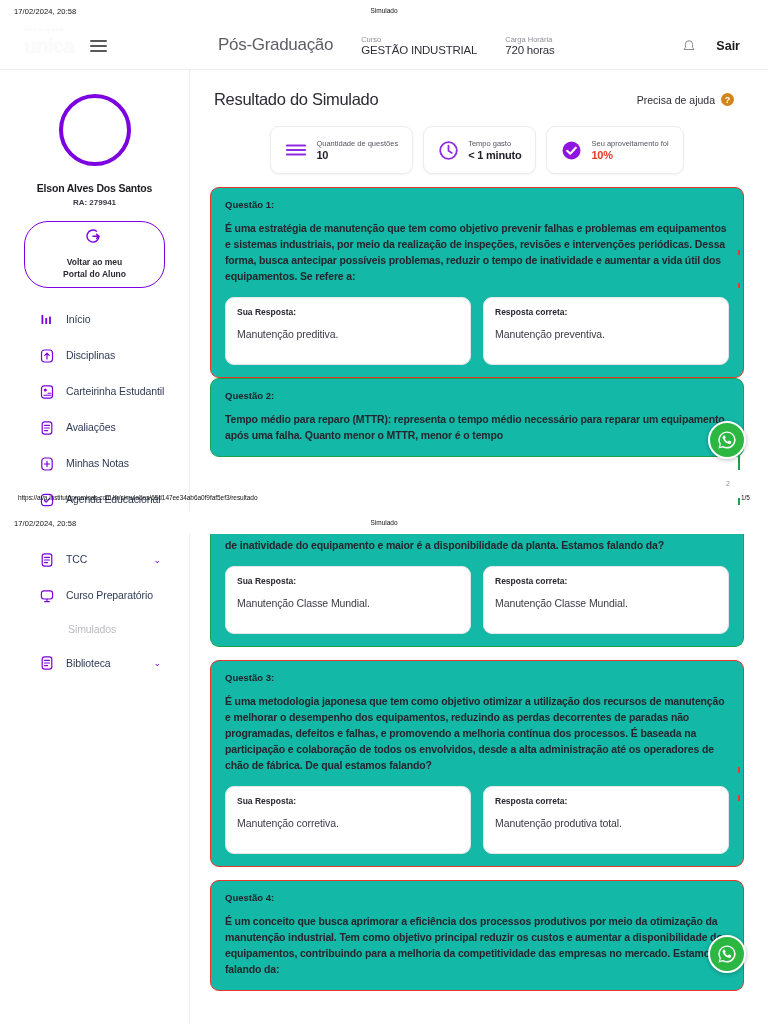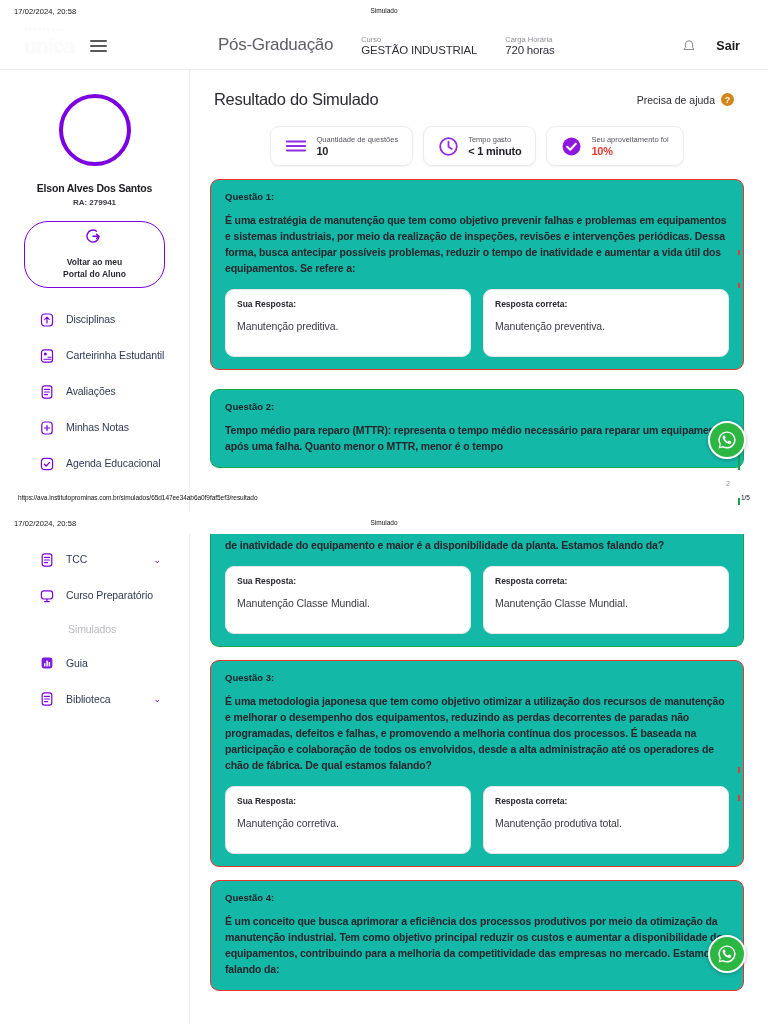--- a/index.html
+++ b/index.html
@@ -151,21 +151,21 @@
     display: flex; align-items: center; justify-content: center;
     cursor: pointer;
   }
 
   .stats { display: flex; justify-content: center; gap: 10px; margin-top: 17px; }
   .stat {
     background: #fff;
     border: 1px solid #ececec;
     border-radius: 9px;
     box-shadow: 0 1px 2px rgba(0,0,0,.05);
-    height: 40px;
+    height: 48px;
     display: flex;
     align-items: center;
     gap: 9px;
     padding: 0 14px;
   }
   .stat .st-ico { flex: 0 0 auto; display: flex; align-items: center; }
   .stat .st-label { font-size: 7.5px; color: #55555f; line-height: 1.3; }
   .stat .st-value { font-size: 11px; font-weight: 700; color: #1e1e26; letter-spacing: -.2px; }
   .stat .st-value.red { color: #e8372b; }
 
@@ -278,20 +278,30 @@
             <path d="M7 8.3h5.6M10.6 6.2l2.2 2.1-2.2 2.2" fill="none" stroke="#7c00e0" stroke-width="1.4" stroke-linecap="round" stroke-linejoin="round"></path>
           </svg>
       </span>
       <span class="pb-text">
         <span>Voltar ao meu</span><br>
         <span>Portal do Aluno</span>
       </span>
     </div>
 
     <div class="nav">
+      <div class="nav-item">
+        <span class="ni-ico">
+          <svg width="15" height="15" viewBox="0 0 15 15">
+              <rect x="1.5" y="3" width="1.8" height="9" fill="#7c00e0"></rect>
+              <rect x="5.3" y="6" width="1.8" height="6" fill="#7c00e0"></rect>
+              <rect x="9.1" y="4.5" width="1.8" height="7.5" fill="#7c00e0"></rect>
+            </svg>
+        </span>
+        <span class="ni-label">Início</span>
+      </div>
 
       <div class="nav-item">
         <span class="ni-ico">
           <svg width="16" height="16" viewBox="0 0 16 16">
               <rect x="2.5" y="2" width="11" height="12" rx="3" fill="none" stroke="#7c00e0" stroke-width="1.2"></rect>
               <path d="M8 11V5.3M5.8 7.3 8 5.1l2.2 2.2" fill="none" stroke="#7c00e0" stroke-width="1.2" stroke-linecap="round" stroke-linejoin="round"></path>
             </svg>
         </span>
         <span class="ni-label">Disciplinas</span>
       </div>
@@ -394,21 +404,21 @@
           <div class="a-label">Sua Resposta:</div>
           <div class="a-value">Manutenção preditiva.</div>
         </div>
         <div class="ans">
           <div class="a-label">Resposta correta:</div>
           <div class="a-value">Manutenção preventiva.</div>
         </div>
       </div>
     </div>
 
-    <div class="qcard correct" style="margin-top:19px;">
+    <div class="qcard correct" style="margin-top:0;">
       <div class="q-num">Questão 2:</div>
       <div class="q-text">Tempo médio para reparo (MTTR): representa o tempo médio necessário para reparar um equipamento após uma falha. Quanto menor o MTTR, menor é o tempo</div>
     </div>
   </div>
 
   <div class="wa" style="top:421px;">
     <svg width="24" height="24" viewBox="0 0 24 24">
       <path d="M12 3.4c-4.7 0-8.6 3.8-8.6 8.6 0 1.6.5 3.1 1.3 4.4L3.5 20.5l4.3-1.1c1.3.7 2.7 1.1 4.2 1.1 4.7 0 8.6-3.8 8.6-8.6S16.7 3.4 12 3.4z" fill="#fff"></path>
       <path d="M12 4.8c-4 0-7.2 3.2-7.2 7.2 0 1.4.4 2.8 1.1 3.9l-.8 2.8 2.9-.8c1.1.7 2.5 1.1 3.9 1.1 4 0 7.2-3.2 7.2-7.2S16 4.8 12 4.8zm4.2 10.1c-.2.5-1 .9-1.4 1-.4 0-.8.2-2.6-.6-2.2-1-3.6-3.3-3.7-3.4-.1-.1-.9-1.2-.9-2.3s.6-1.6.8-1.8c.2-.2.4-.3.6-.3h.4c.1 0 .3 0 .5.4l.7 1.6c.1.1.1.3 0 .4l-.2.4-.3.3c-.1.1-.2.2-.1.4.1.2.5.9 1.1 1.4.8.7 1.4.9 1.6 1 .2.1.3.1.4 0l.6-.7c.2-.2.3-.2.5-.1l1.5.7c.2.1.4.2.4.3.1.2.1.6-.1 1z" fill="#2bb741"></path>
     </svg>
@@ -453,31 +463,20 @@
               <path d="M8 11v2.6M5.6 13.6h4.8" stroke="#7c00e0" stroke-width="1.2" stroke-linecap="round"></path>
             </svg>
         </span>
         <span class="ni-label">Curso Preparatório</span>
       </div>
 
       <div class="nav-item plain">
         <span class="ni-label">Simulados</span>
       </div>
 
-      <div class="nav-item">
-        <span class="ni-ico">
-          <svg width="16" height="16" viewBox="0 0 16 16">
-              <rect x="2.6" y="2.6" width="10.8" height="10.8" rx="2.4" fill="#7c1ae0"></rect>
-              <rect x="5" y="8.2" width="1.5" height="3.2" fill="#fff"></rect>
-              <rect x="7.3" y="5.6" width="1.5" height="5.8" fill="#fff"></rect>
-              <rect x="9.6" y="7" width="1.5" height="4.4" fill="#fff"></rect>
-            </svg>
-        </span>
-        <span class="ni-label">Guia</span>
-      </div>
 
       <div class="nav-item">
         <span class="ni-ico">
           <svg width="16" height="16" viewBox="0 0 16 16">
               <rect x="3.2" y="1.8" width="9.6" height="12.4" rx="2.4" fill="none" stroke="#7c00e0" stroke-width="1.2"></rect>
               <path d="M5.6 5.4h4.8M5.6 8h4.8M5.6 10.6h3" stroke="#7c00e0" stroke-width="1.1" stroke-linecap="round"></path>
             </svg>
         </span>
         <span class="ni-label">Biblioteca</span>
         <span class="ni-chev">⌄</span>

